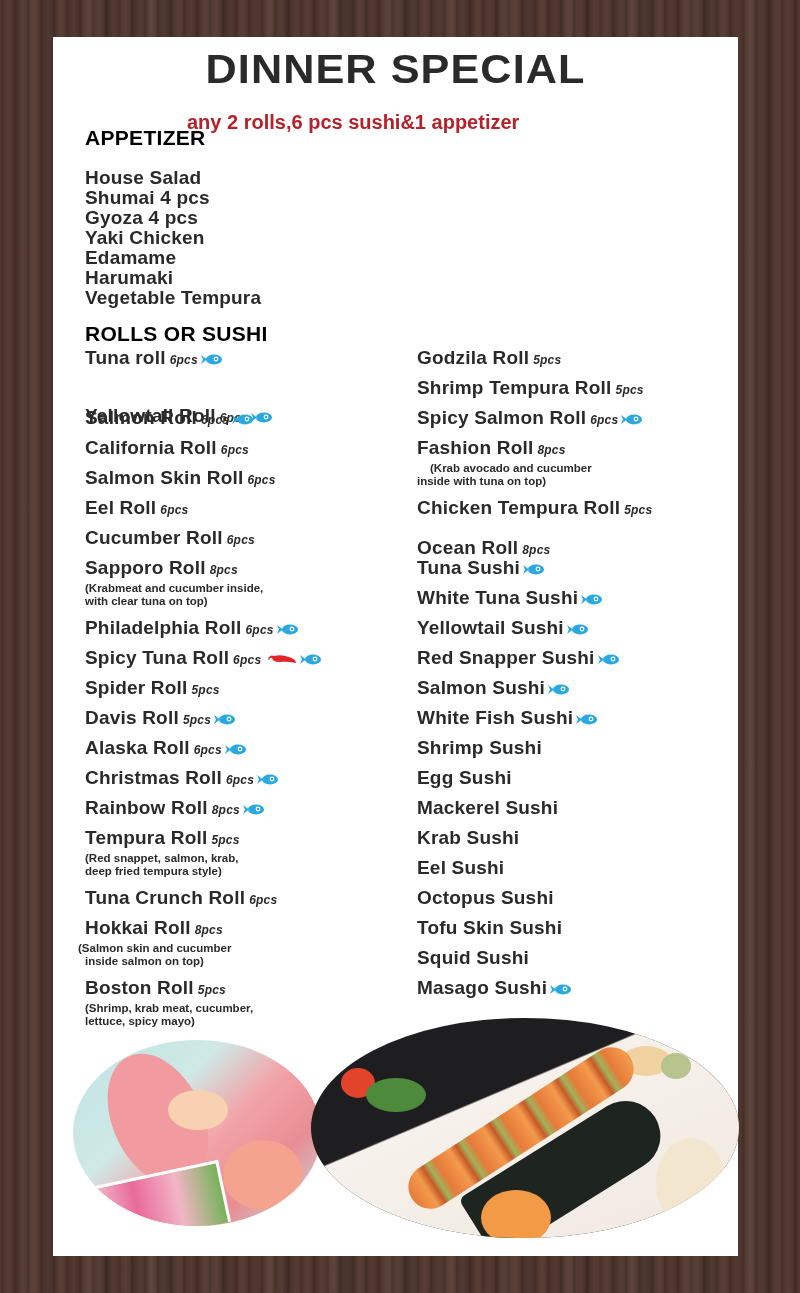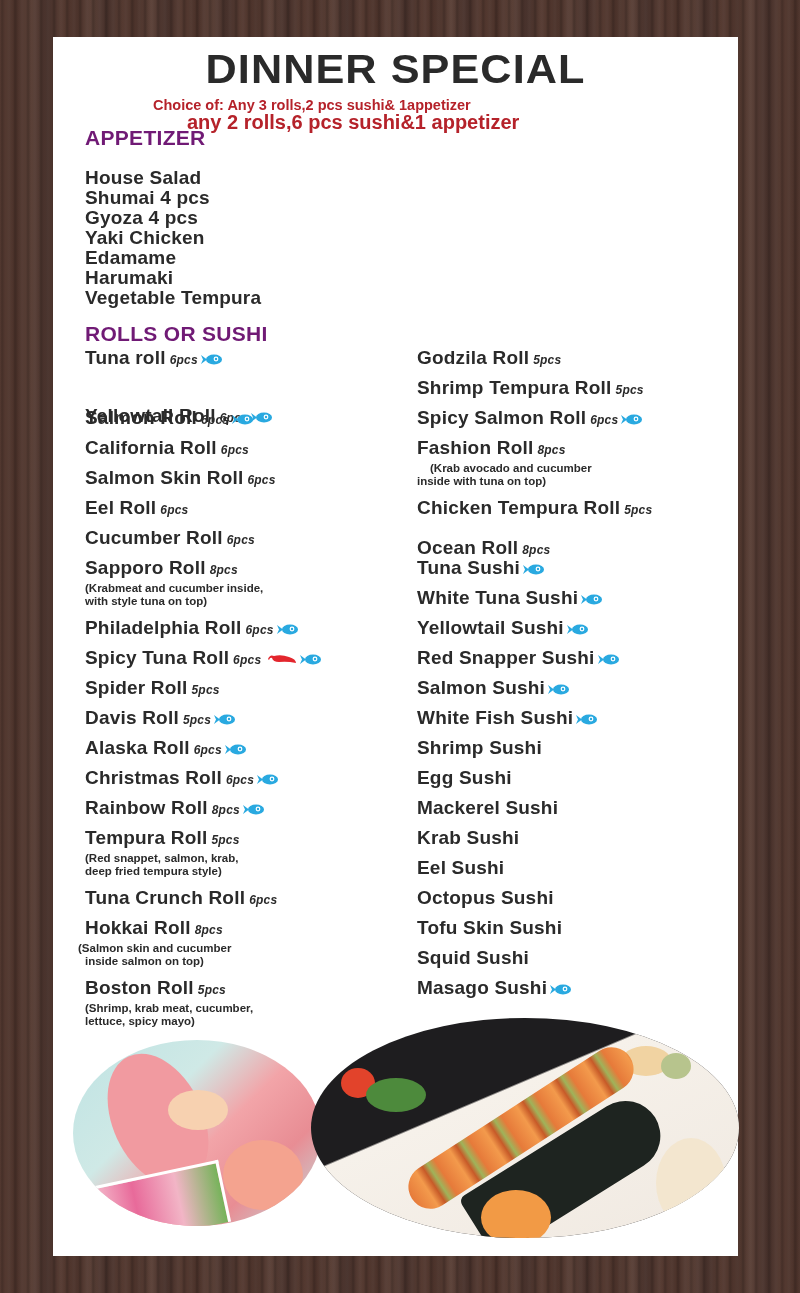--- a/index.html
+++ b/index.html
@@ -19,21 +19,21 @@
     position:absolute; left:0; width:685px; top:12px; text-align:center;
     font-size:40px; font-weight:900; color:#2a2a2a; letter-spacing:1px;
     font-family:"Liberation Sans", sans-serif; line-height:40px;
     transform:scaleX(1.08);
   }
   .sub { position:absolute; text-align:center; color:#b5222a; font-weight:bold; }
   .sub1 { left:0; width:685px; top:50px; font-size:12px; letter-spacing:-0.3px; }
   .sub2 { left:100px; top:60px; font-size:14.5px; }
   .sub3 { left:108px; top:74px; font-size:20px;margin-left:26px; }
   .section-head {
-    position:absolute; left:32px; color:#701a75; font-weight:bold; font-size:21px; line-height:22px;
+    position:absolute; left:32px; color:#000000; font-weight:bold; font-size:21px; line-height:22px;
     letter-spacing:0.3px;
   }
   .app-item {
     position:absolute; left:32px; font-size:19px; font-weight:bold; color:#2a2a2a; line-height:20px;
     letter-spacing:0.2px;
   }
   .row {
     position:absolute; font-size:19px; font-weight:bold; color:#2a2a2a; line-height:20px; white-space:nowrap;
     letter-spacing:0.2px;
   }
@@ -80,21 +80,20 @@
   .photo-right .leaf { position:absolute; left:55px; top:60px; width:60px; height:34px; border-radius:50%; background:#4d8a3c; }
   .photo-right .ginger { position:absolute; left:310px; top:28px; width:50px; height:30px; border-radius:50%; background:#f1d3a2; }
   .photo-right .wasabi { position:absolute; left:350px; top:35px; width:30px; height:26px; border-radius:50%; background:#b7c48d; }
 </style>
 </head>
 <body>
 
 <div class="panel">
 
   <div class="title">DINNER SPECIAL</div>
-  <div class="sub sub2">Choice of:  Any 3 rolls,2 pcs sushi&amp; 1appetizer</div>
   <div class="sub sub3">any 2 rolls,6 pcs sushi&amp;1 appetizer</div>
 
   <div class="section-head" style="top:90px;">APPETIZER</div>
   <div class="app-item" style="top:131px;">House Salad</div>
   <div class="app-item" style="top:151px;">Shumai 4 pcs</div>
   <div class="app-item" style="top:171px;">Gyoza 4 pcs</div>
   <div class="app-item" style="top:191px;">Yaki Chicken</div>
   <div class="app-item" style="top:211px;">Edamame</div>
   <div class="app-item" style="top:231px;">Harumaki</div>
   <div class="app-item" style="top:251px;">Vegetable Tempura</div>
@@ -119,21 +118,21 @@
             <ellipse cx="13" cy="5.5" rx="8" ry="5" fill="#29a9e0"></ellipse>
             <circle cx="15" cy="5" r="2.4" fill="#fff"></circle>
             <circle cx="15" cy="5" r="1.2" fill="#29a9e0"></circle>
           </svg></span></div>
       <div class="row" style="left: 32px; top: 401px;"><span>California Roll</span><span class="pcs">6pcs</span></div>
       <div class="row" style="left: 32px; top: 431px;"><span>Salmon Skin Roll</span><span class="pcs">6pcs</span></div>
       <div class="row" style="left: 32px; top: 461px;"><span>Eel Roll</span><span class="pcs">6pcs</span></div>
       <div class="row" style="left: 32px; top: 491px;"><span>Cucumber Roll</span><span class="pcs">6pcs</span></div>
       <div class="row" style="left: 32px; top: 521px;"><span>Sapporo Roll</span><span class="pcs">8pcs</span></div>
       <div class="desc" style="left: 32px; top: 545px;">(Krabmeat and cucumber inside,</div>
-      <div class="desc" style="left: 32px; top: 557.5px;">with style tuna on top)</div>
+      <div class="desc" style="left: 32px; top: 557.5px;">with clear tuna on top)</div>
       <div class="row" style="left: 32px; top: 581px;"><span>Philadelphia  Roll</span><span class="pcs">6pcs</span><span class="icon"><svg width="22" height="11" viewBox="0 0 22 11">
             <path d="M0 1 L6 5.5 L0 10 L2 5.5 Z" fill="#29a9e0"></path>
             <ellipse cx="13" cy="5.5" rx="8" ry="5" fill="#29a9e0"></ellipse>
             <circle cx="15" cy="5" r="2.4" fill="#fff"></circle>
             <circle cx="15" cy="5" r="1.2" fill="#29a9e0"></circle>
           </svg></span></div>
       <div class="row" style="left: 32px; top: 611px;"><span>Spicy Tuna  Roll</span><span class="pcs">6pcs</span><span class="icon" style="margin-left: 6px;"><svg width="30" height="12" viewBox="0 0 30 12">
             <path d="M1 6 Q3 1 7 3 Q14 1 22 4 Q29 6 29 10 Q20 8 12 9 Q6 9 5 5 Q3 4 2 7 Z" fill="#e3262d"></path>
           </svg></span><span class="icon"><svg width="22" height="11" viewBox="0 0 22 11">
             <path d="M0 1 L6 5.5 L0 10 L2 5.5 Z" fill="#29a9e0"></path>

